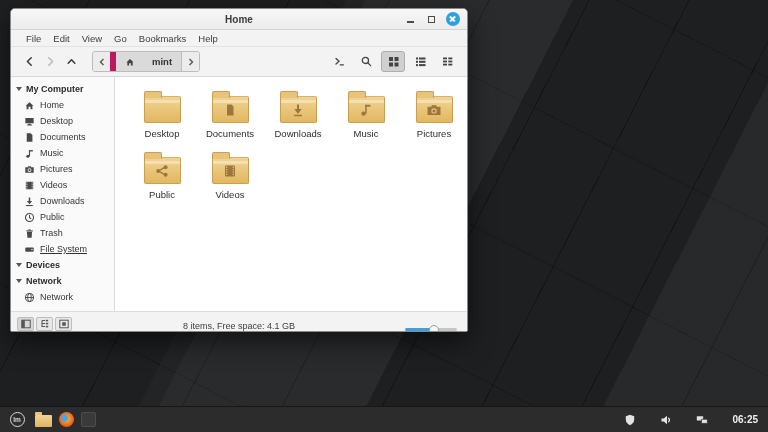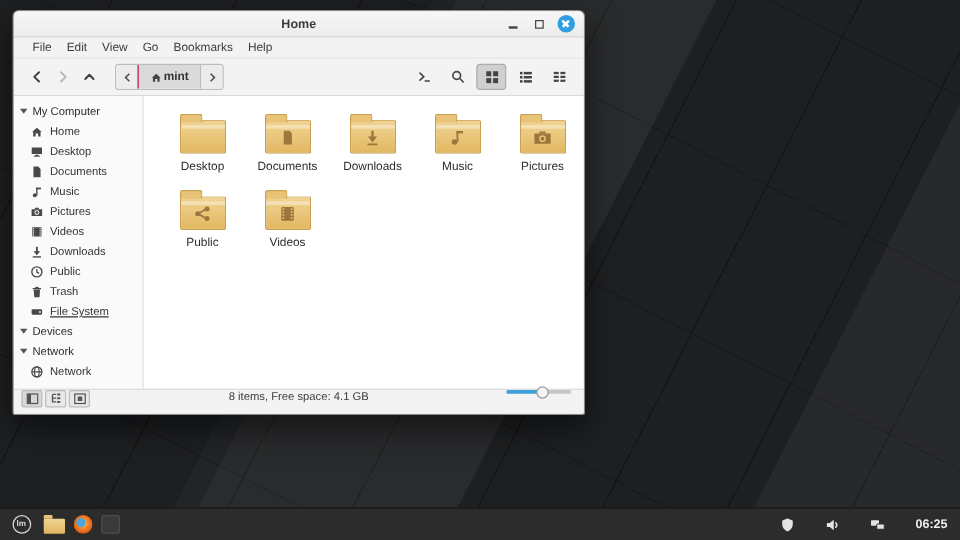--- a/index.html
+++ b/index.html
@@ -39,50 +39,50 @@
 
   .toolbar{height:30px;flex:0 0 30px;background:#f3f3f3;border-bottom:1px solid #d8d8d8;
     display:flex;align-items:center;padding:0 8px}
   .tbtn{width:21px;height:22px;display:flex;align-items:center;justify-content:center;border-radius:3px}
   .tbtn svg{width:13px;height:13px}
   .nav-stroke{fill:none;stroke:#3f3f3f;stroke-width:1.6;stroke-linecap:round;stroke-linejoin:round}
   .nav-stroke.dim{stroke:#b9b9b9}
   .pathbar{display:flex;margin-left:10px;height:21px;border:1px solid #bcbcbc;border-radius:3px;overflow:hidden;background:#fafafa}
   .path-chev{width:17px;display:flex;align-items:center;justify-content:center;background:#ececec}
   .path-chev svg{width:8px;height:8px}
-  .path-seg{display:flex;align-items:center;gap:1px;padding:0 9px;background:#dadada;
-    border-left:1px solid #be185d;border-right:1px solid #bcbcbc;font-size:9.5px;font-weight:700;color:#333}
+  .path-seg{display:flex;align-items:center;gap:17px;padding:0 9px;background:#dadada;
+    border-left:6px solid #be185d;border-right:1px solid #bcbcbc;font-size:9.5px;font-weight:700;color:#333}
   .path-seg svg{width:10px;height:10px;fill:#444}
   .tool-right{margin-left:auto;display:flex;align-items:center;gap:3px}
   .vbtn{width:24px;height:21px;border-radius:3px;display:flex;align-items:center;justify-content:center;border:1px solid transparent}
   .vbtn.active{background:#d0d0d0;border-color:#adadad}
   .vbtn svg{width:13px;height:13px}
   .ic-fill{fill:#444}
   .ic-stroke{fill:none;stroke:#444;stroke-width:1.3;stroke-linecap:round}
 
   .winbody{flex:1;display:flex;min-height:0}
   .sidebar{width:104px;flex:0 0 104px;background:#fafafa;border-right:1px solid #dcdcdc;padding-top:4px;overflow:hidden}
-  .side-section{display:flex;align-items:center;gap:4px;padding:3px 5px;font-size:9px;font-weight:400;color:#2c2c2c}
+  .side-section{display:flex;align-items:center;gap:4px;padding:3px 5px;font-size:9px;font-weight:700;color:#2c2c2c}
   .tri-down{width:0;height:0;border-left:3.5px solid transparent;border-right:3.5px solid transparent;border-top:4.5px solid #555}
   .side-item{display:flex;align-items:center;gap:5px;padding:2.5px 4px 2.5px 13px;font-size:9px;color:#343434}
   .side-item svg{width:11px;height:11px;flex:0 0 auto;fill:#484848}
   .side-label.focused{text-decoration:underline}
 
   .content{flex:1;background:#fff;padding:13px 0 0 15px;display:flex;flex-wrap:wrap;align-content:flex-start;gap:12px 4px}
   .tile{width:64px;display:flex;flex-direction:column;align-items:center;gap:5px}
   .folder{width:37px;height:27px;position:relative;margin-top:6px;border-radius:2px;
     background:linear-gradient(#f0d493,#e2b761);border:1px solid #c9a052;border-top-color:#d9b068}
   .folder::before{content:"";position:absolute;top:-6px;left:-1px;width:16px;height:6px;
     background:#e9c478;border:1px solid #c9a052;border-bottom:none;border-radius:2px 2px 0 0}
   .folder::after{content:"";position:absolute;left:0;right:0;top:3px;height:3px;background:rgba(255,255,255,0.35)}
   .emblem{position:absolute;inset:0;margin:auto;width:16px;height:14px;fill:#8f6a33;opacity:.85;z-index:1}
   .tile-label{font-size:9.5px;color:#2d2d2d}
 
   .statusbar{height:20px;flex:0 0 20px;background:#f3f3f3;border-top:1px solid #dcdcdc;
-    display:flex;align-items:flex-start;padding:0 6px;position:relative}
+    display:flex;align-items:flex-end;padding:0 6px;position:relative}
   .status-toggles{display:flex;gap:2px;z-index:1}
   .sbtn{width:17px;height:14px;border:1px solid #bdbdbd;border-radius:2px;background:#e8e8e8;
     display:flex;align-items:center;justify-content:center}
   .sbtn.active{background:#d7d7d7}
   .sbtn svg{width:10px;height:10px}
   .status-text{position:absolute;left:0;right:0;text-align:center;font-size:9px;color:#3c3c3c}
   .zoom{margin-left:auto;display:flex;align-items:center;z-index:1;padding-right:4px}
   .zoom-track{width:52px;height:3px;border-radius:2px;position:relative;
     background:linear-gradient(to right,#3ca1dc 0 55%,#c6c6c6 55%)}
   .zoom-thumb{position:absolute;left:55%;top:50%;transform:translate(-50%,-50%);

